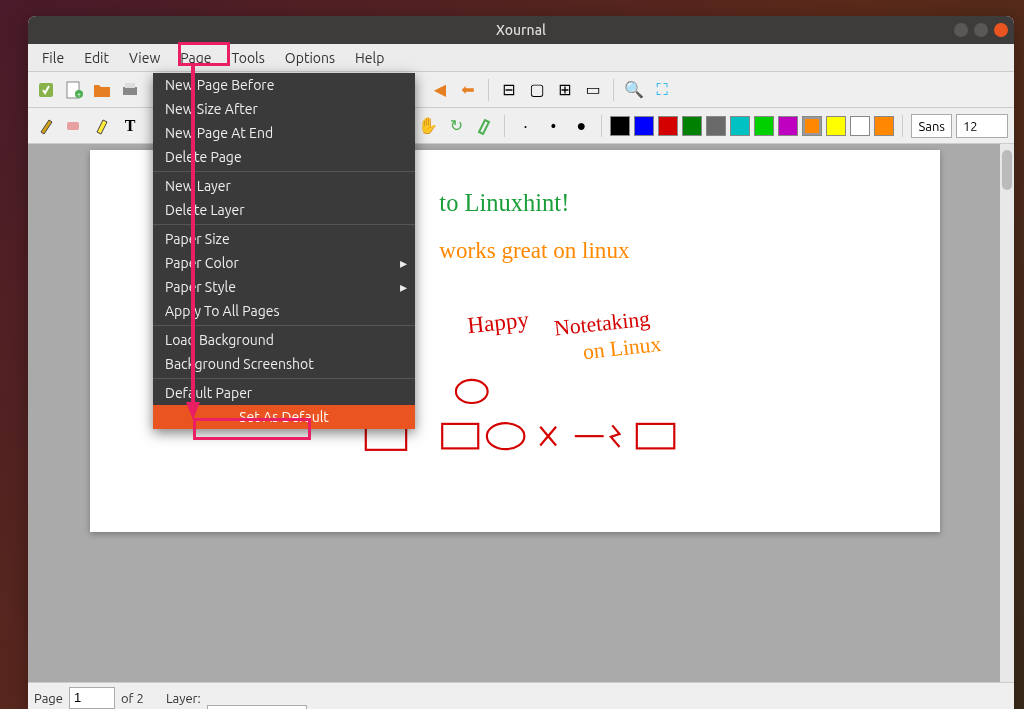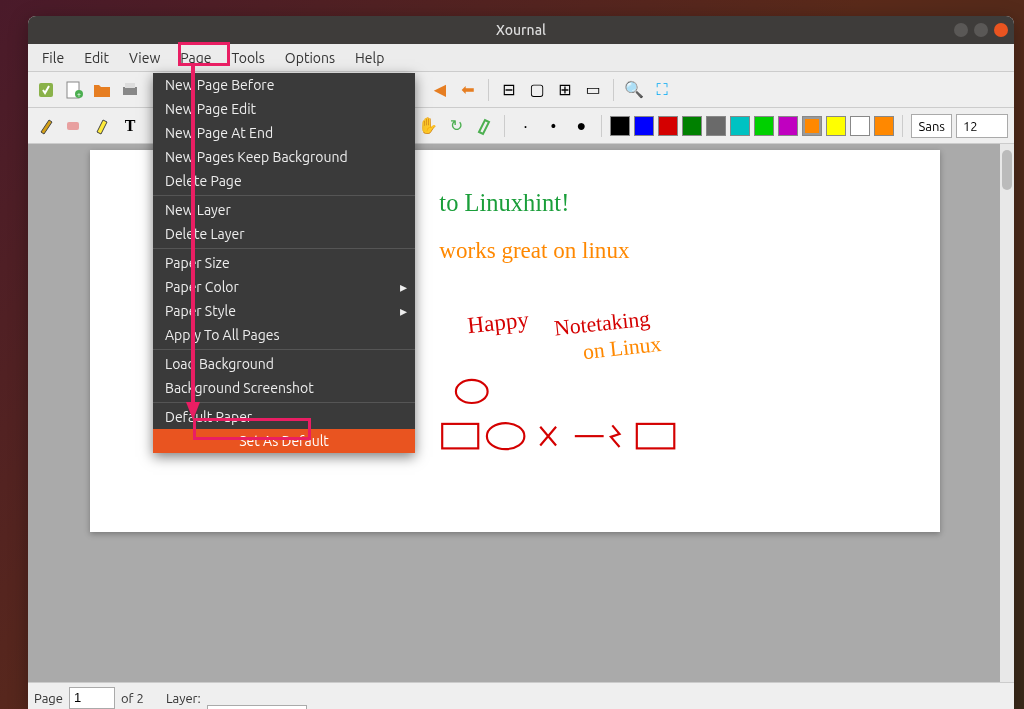--- a/index.html
+++ b/index.html
@@ -342,23 +342,22 @@
     <span style="width:10px"></span>
     <span>Layer:</span>
     <select class="status-select">
       <option>Layer 1</option>
     </select>
   </div>
 </div>
 
 <div class="dropdown">
   <div class="dd-item">New Page Before</div>
-  <div class="dd-item">New Page Edit</div>
+  <div class="dd-item">New Size After</div>
   <div class="dd-item">New Page At End</div>
-  <div class="dd-item">New Pages Keep Background</div>
   <div class="dd-item">Delete Page</div>
   <div class="dd-sep"></div>
   <div class="dd-item">New Layer</div>
   <div class="dd-item">Delete Layer</div>
   <div class="dd-sep"></div>
   <div class="dd-item">Paper Size</div>
   <div class="dd-item dd-submenu">Paper Color</div>
   <div class="dd-item dd-submenu">Paper Style</div>
   <div class="dd-item">Apply To All Pages</div>
   <div class="dd-sep"></div>

